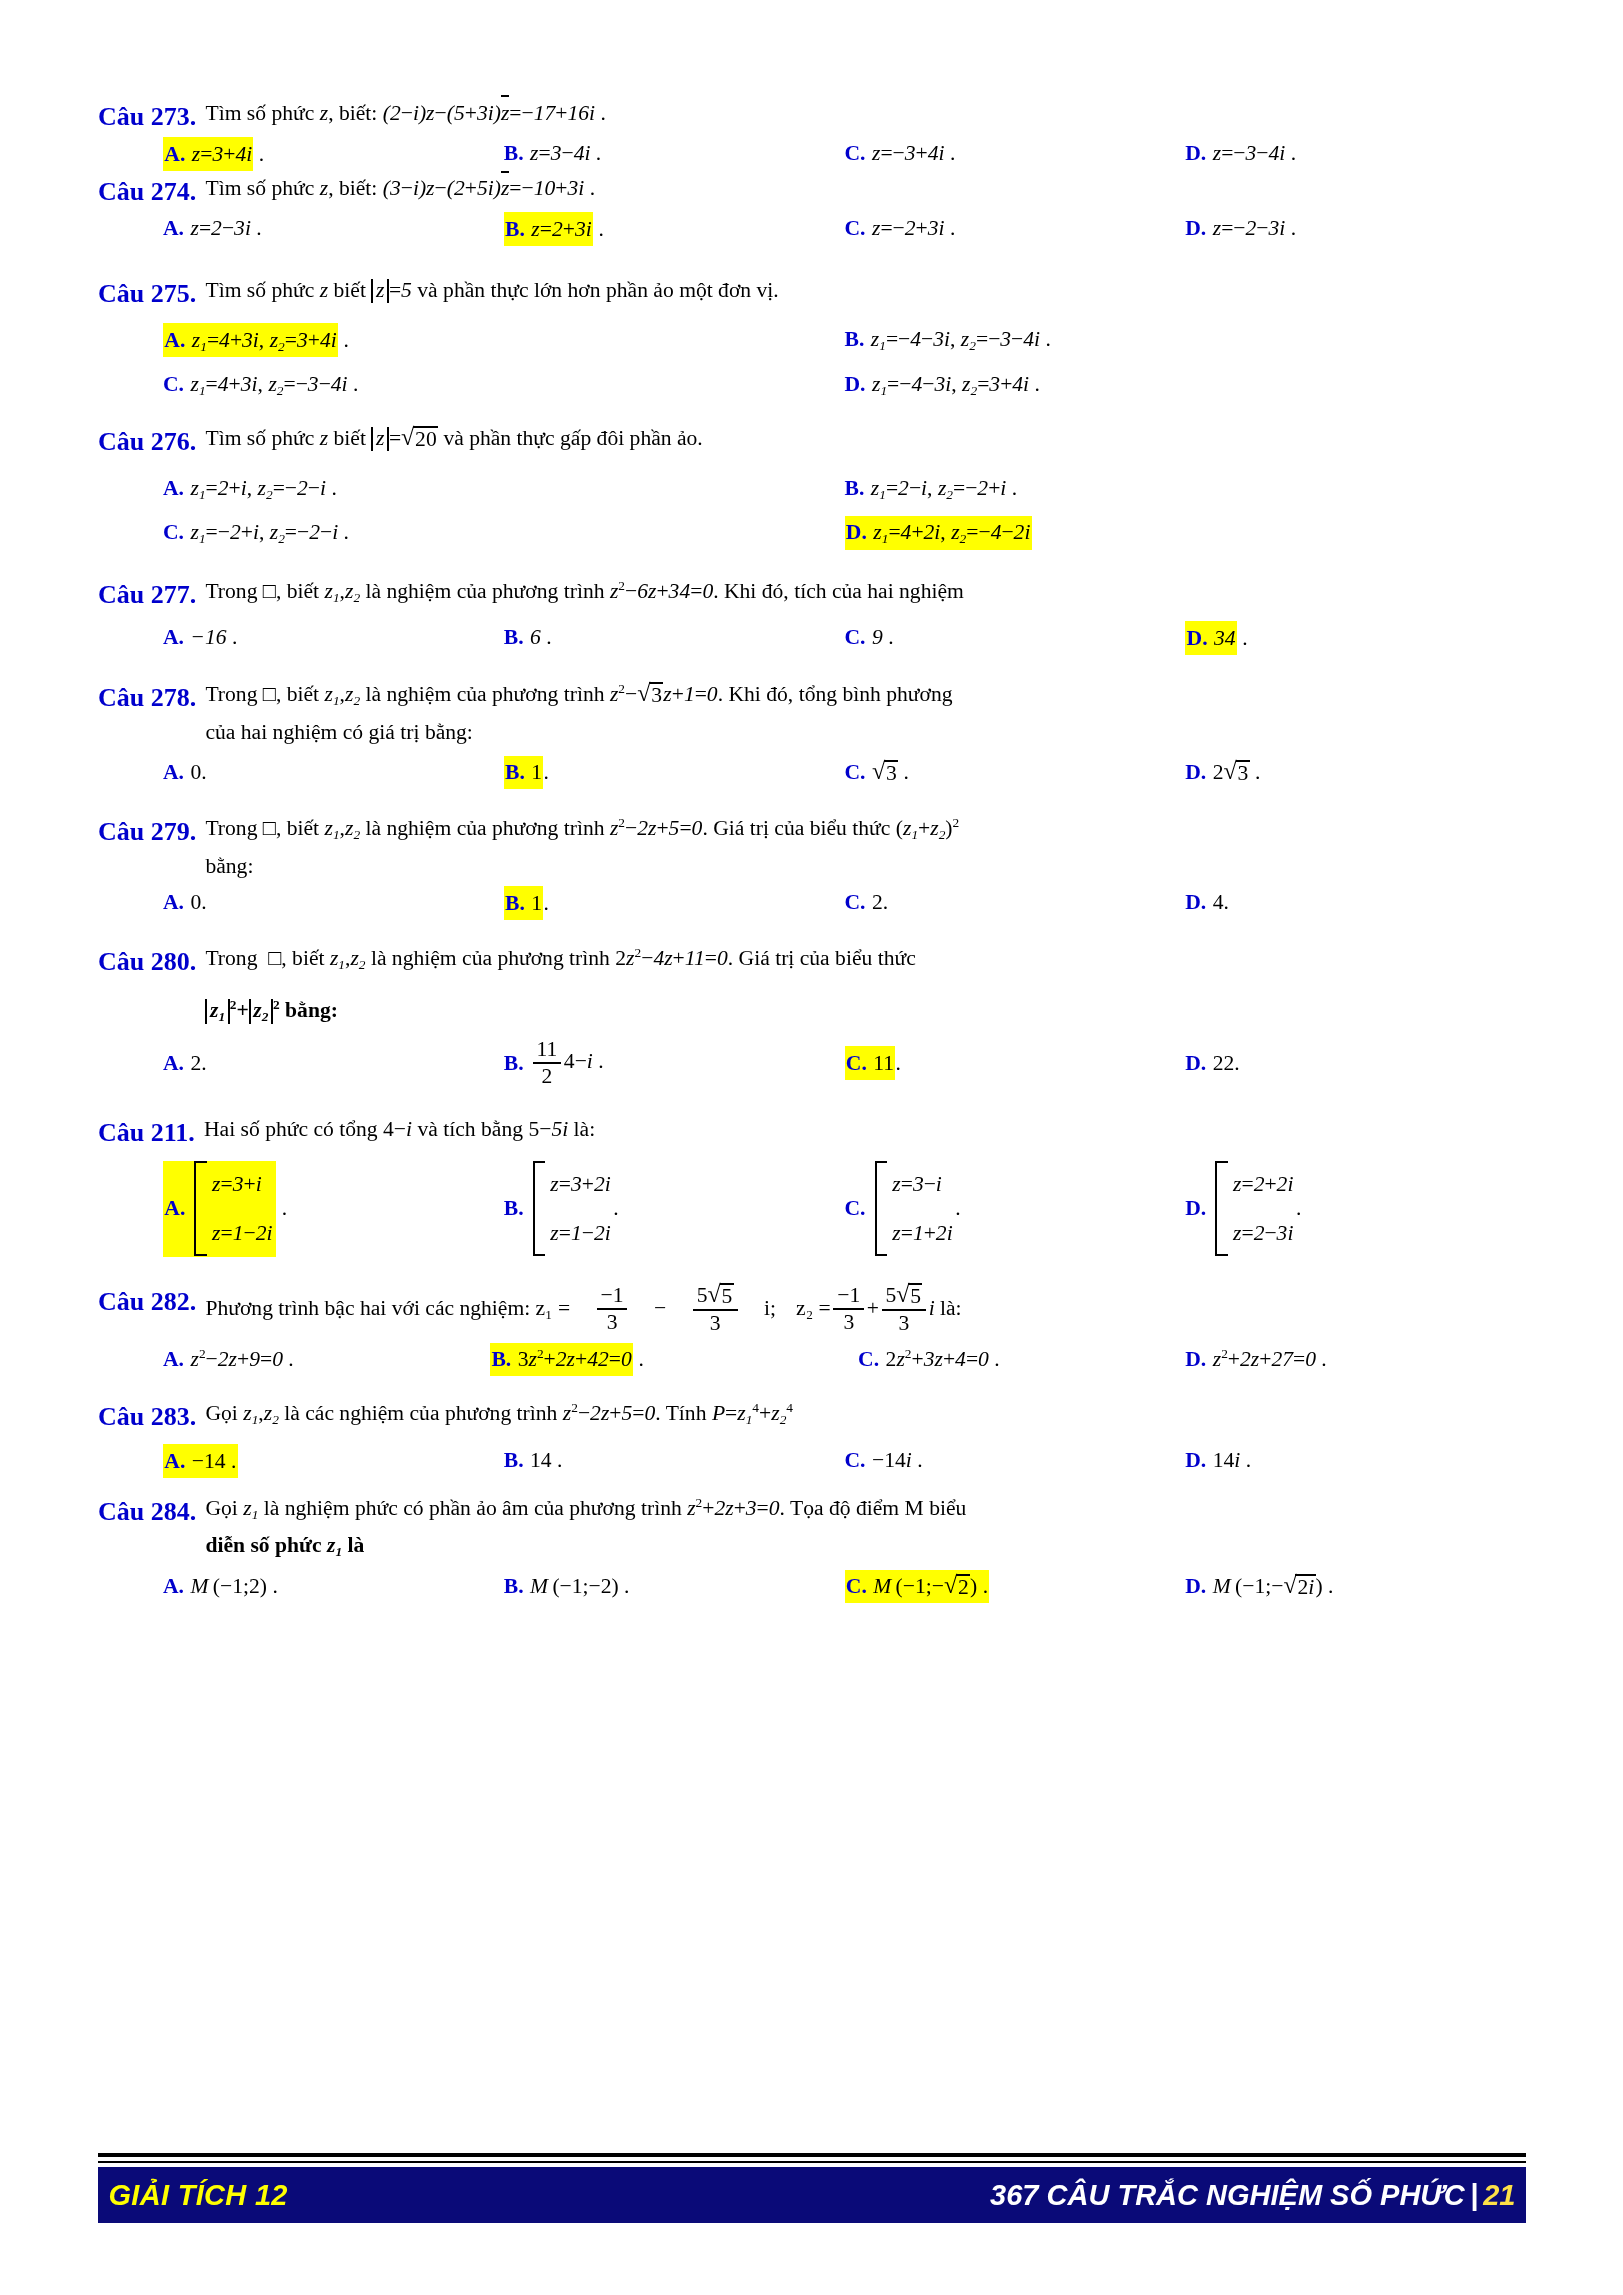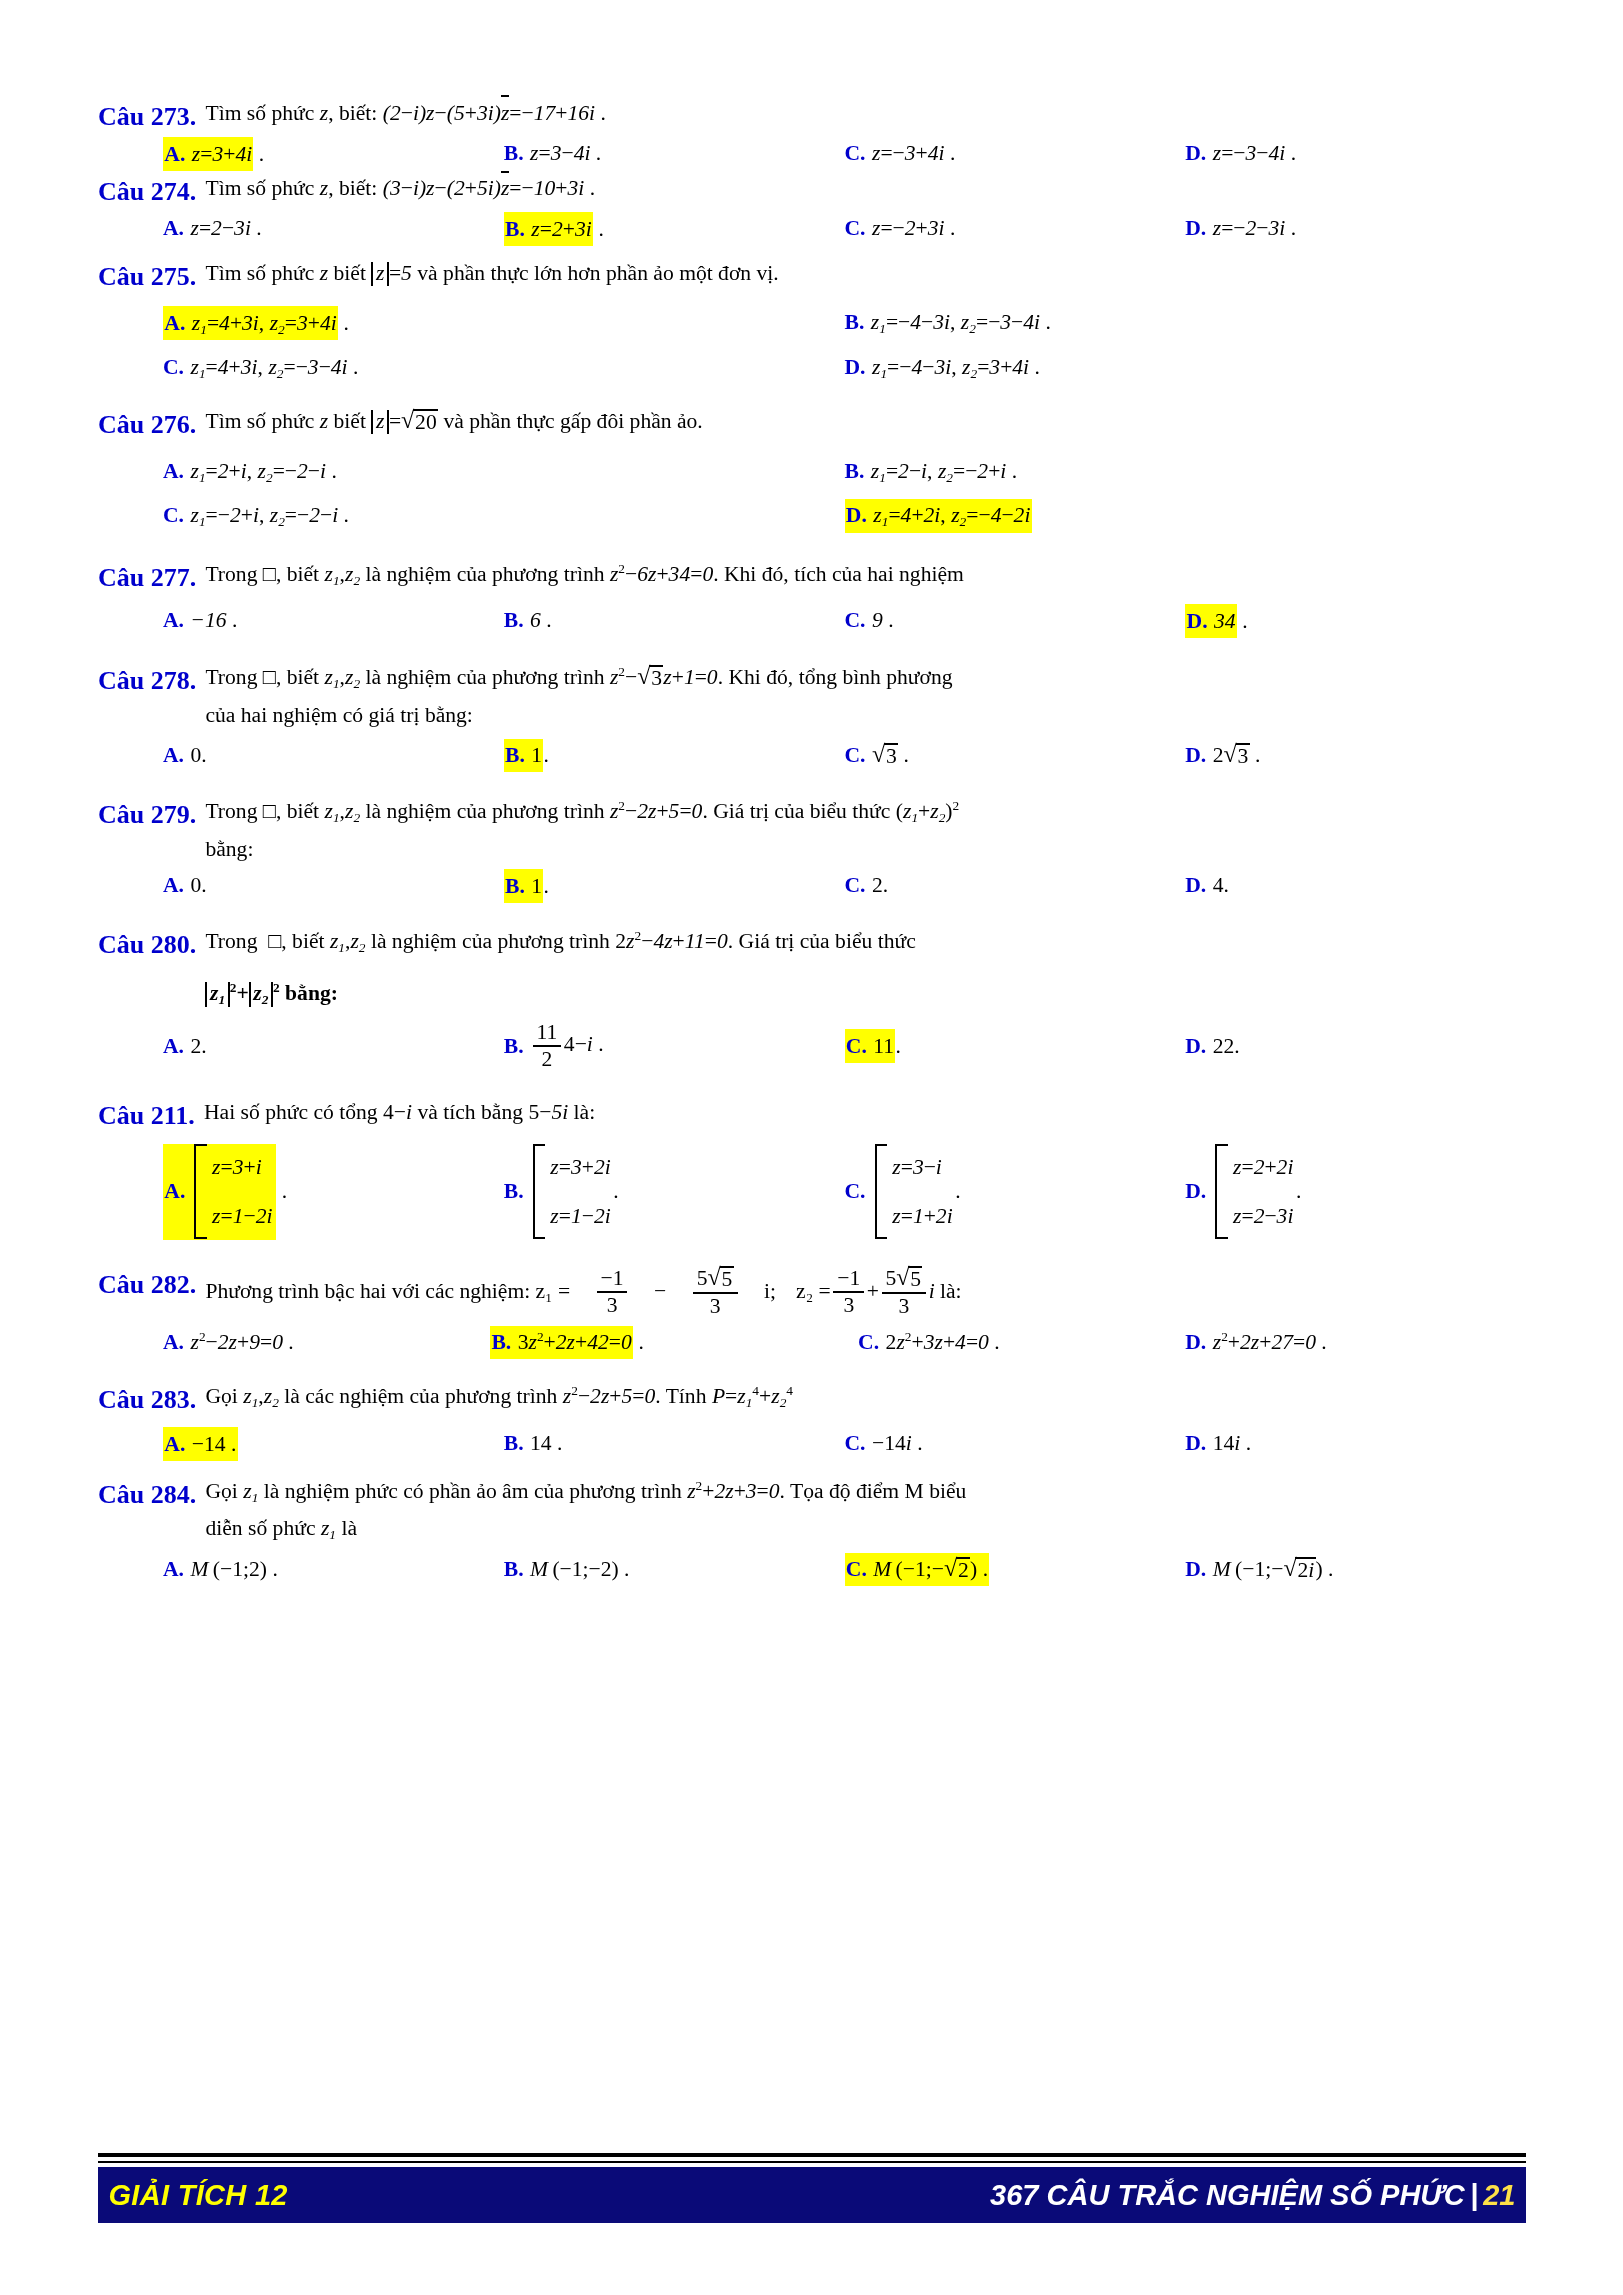--- a/index.html
+++ b/index.html
@@ -150,21 +150,21 @@
         <span class="ol">C.</span>
           <span class="oc m">z<span class="mr">=−</span>2<span class="mr">+</span>3<span class="m">i</span><span class="mr">&nbsp;.</span></span>
       </div>
       <div class="opt">
         <span class="ol">D.</span>
           <span class="oc m">z<span class="mr">=−</span>2<span class="mr">−</span>3<span class="m">i</span><span class="mr">&nbsp;.</span></span>
       </div>
     </div>
   </div>
 
-  <div class="q" style="margin-top:12px;">
+  <div class="q" style="margin-top:29px;">
     <div class="qhead">
       <div class="qlabel">Câu 275.</div>
       <div class="qbody">
         <span class="qtext">
           <span>Tìm số phức</span>
           <span class="m">z</span>
           <span>biết</span>
           <span class="m"><span class="abs">z</span><span class="mr">=</span>5</span>
           <span>và phần thực lớn hơn phần ảo một đơn vị.</span>
         </span>
@@ -564,21 +564,21 @@
   <div class="q" style="margin-top:15px;">
     <div class="qhead">
       <div class="qlabel">Câu 284.</div>
       <div class="qbody">
         <div class="qtext">
           <span>Gọi</span>
           <span class="m">z<span class="sub">1</span></span>
           <span>là nghiệm phức có phần ảo âm của phương trình</span>
           <span class="m">z<span class="sup">2</span><span class="mr">+</span>2<span class="m">z</span><span class="mr">+</span>3<span class="mr">=</span>0</span><span>. Tọa độ điểm M biểu</span>
         </div>
-        <div class="qtext" style="margin-top:6.5px;">
+        <div class="qtext" style="margin-top:6.5px;font-weight:bold;">
           <span>diễn số phức</span>
           <span class="m">z<span class="sub">1</span></span>
           <span>là</span>
         </div>
       </div>
     </div>
     <div class="opts c4" style="margin-top:7.9px;">
       <div class="opt">
         <span class="ol">A.</span>
           <span class="oc m">M<span class="mr"> (−1;2)</span><span class="mr">&nbsp;.</span></span>

